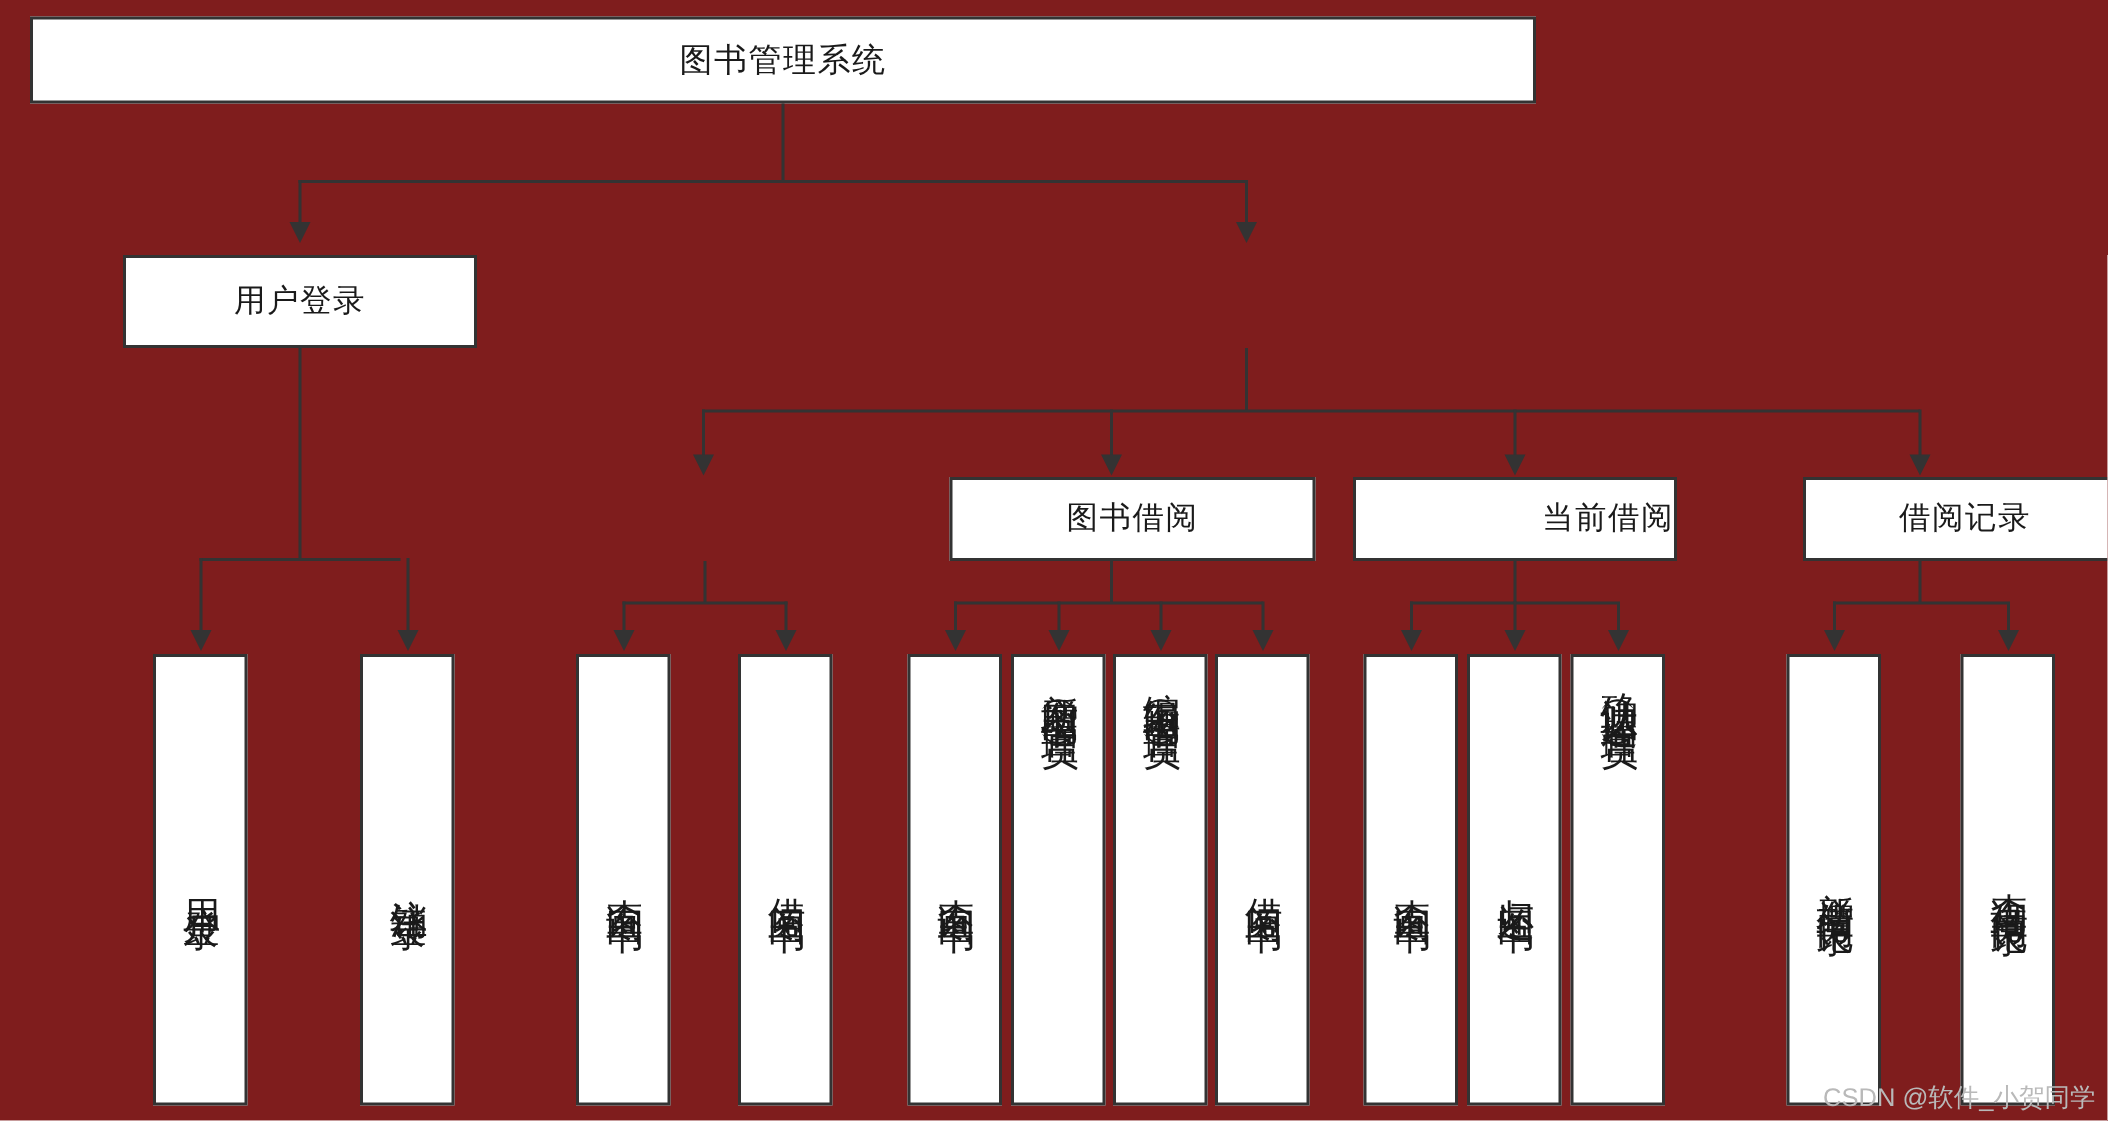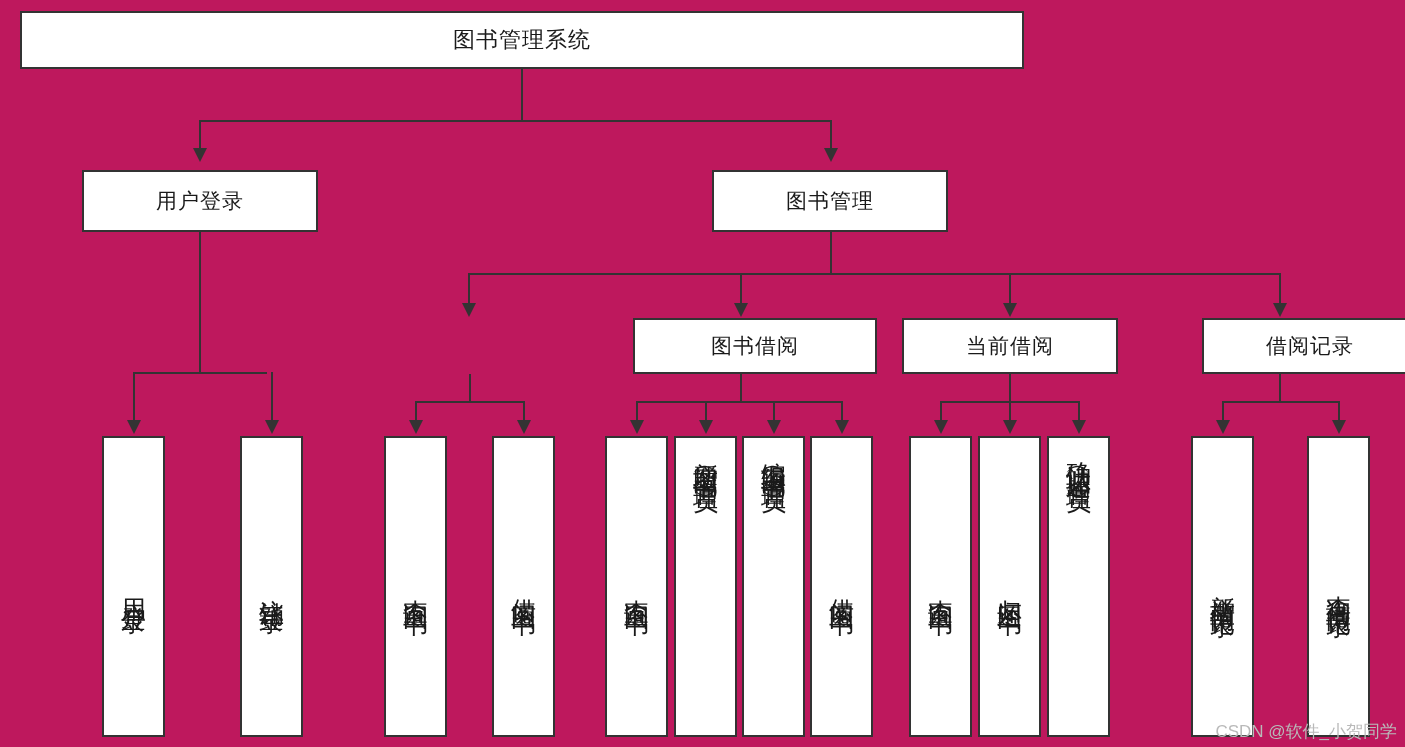--- a/index.html
+++ b/index.html
@@ -4,21 +4,21 @@
 <style>
   html,body{margin:0;padding:0;background:#ffffff;}
   body{
     font-family:"Liberation Sans","DejaVu Sans",sans-serif;
     -webkit-font-smoothing:antialiased;
   }
   #canvas{
     position:relative;
     width:1405px;
     height:747px;
-    background:#be185d;
+    background:#7f1d1d;
     overflow:hidden;
   }
   
   .node{
     position:absolute;
     box-sizing:border-box;
     background:#ffffff;
     border:2px solid #333333;
     display:flex;
     align-items:center;
@@ -93,23 +93,20 @@
   <div class="edge h" style="left:199px;top:120px;width:632px;"></div>
   <div class="edge v" style="left:199px;top:120px;height:30px;"></div>
   <div class="arrow" style="left:193px;top:148px;"></div>
   <div class="edge v" style="left:830px;top:120px;height:30px;"></div>
   <div class="arrow" style="left:824px;top:148px;"></div>
 
   <div class="node horiz" style="left:82px;top:170px;width:236px;height:62px;">
     <span class="lbl">用户登录</span>
   </div>
 
-  <div class="node horiz" style="left:712px;top:170px;width:236px;height:62px;">
-    <span class="lbl">图书管理</span>
-  </div>
 
   <div class="edge v" style="left:199px;top:232px;height:141px;"></div>
   <div class="edge h" style="left:133px;top:372px;width:134px;"></div>
   <div class="edge v" style="left:133px;top:372px;height:50px;"></div>
   <div class="arrow" style="left:127px;top:420px;"></div>
   <div class="edge v" style="left:271px;top:372px;height:50px;"></div>
   <div class="arrow" style="left:265px;top:420px;"></div>
 
   <div class="edge v" style="left:830px;top:232px;height:42px;"></div>
   <div class="edge h" style="left:468px;top:273px;width:812px;"></div>
@@ -118,21 +115,21 @@
   <div class="edge v" style="left:740px;top:273px;height:32px;"></div>
   <div class="arrow" style="left:734px;top:303px;"></div>
   <div class="edge v" style="left:1009px;top:273px;height:32px;"></div>
   <div class="arrow" style="left:1003px;top:303px;"></div>
   <div class="edge v" style="left:1279px;top:273px;height:32px;"></div>
   <div class="arrow" style="left:1273px;top:303px;"></div>
 
   <div class="node horiz" style="left:633px;top:318px;width:244px;height:56px;">
     <span class="lbl">图书借阅</span>
   </div>
-  <div class="node horiz" style="left:902px;top:318px;width:216px;height:56px;">
+  <div class="node horiz" style="left:902px;top:318px;width:216px;height:56px;justify-content:flex-end;">
     <span class="lbl">当前借阅</span>
   </div>
   <div class="node horiz" style="left:1172px;top:318px;width:216px;height:56px;margin-left:30px;">
     <span class="lbl">借阅记录</span>
   </div>
 
   <div class="edge v" style="left:469px;top:374px;height:28px;"></div>
   <div class="edge h" style="left:415px;top:401px;width:110px;"></div>
   <div class="edge v" style="left:415px;top:401px;height:21px;"></div>
   <div class="arrow" style="left:409px;top:420px;"></div>

